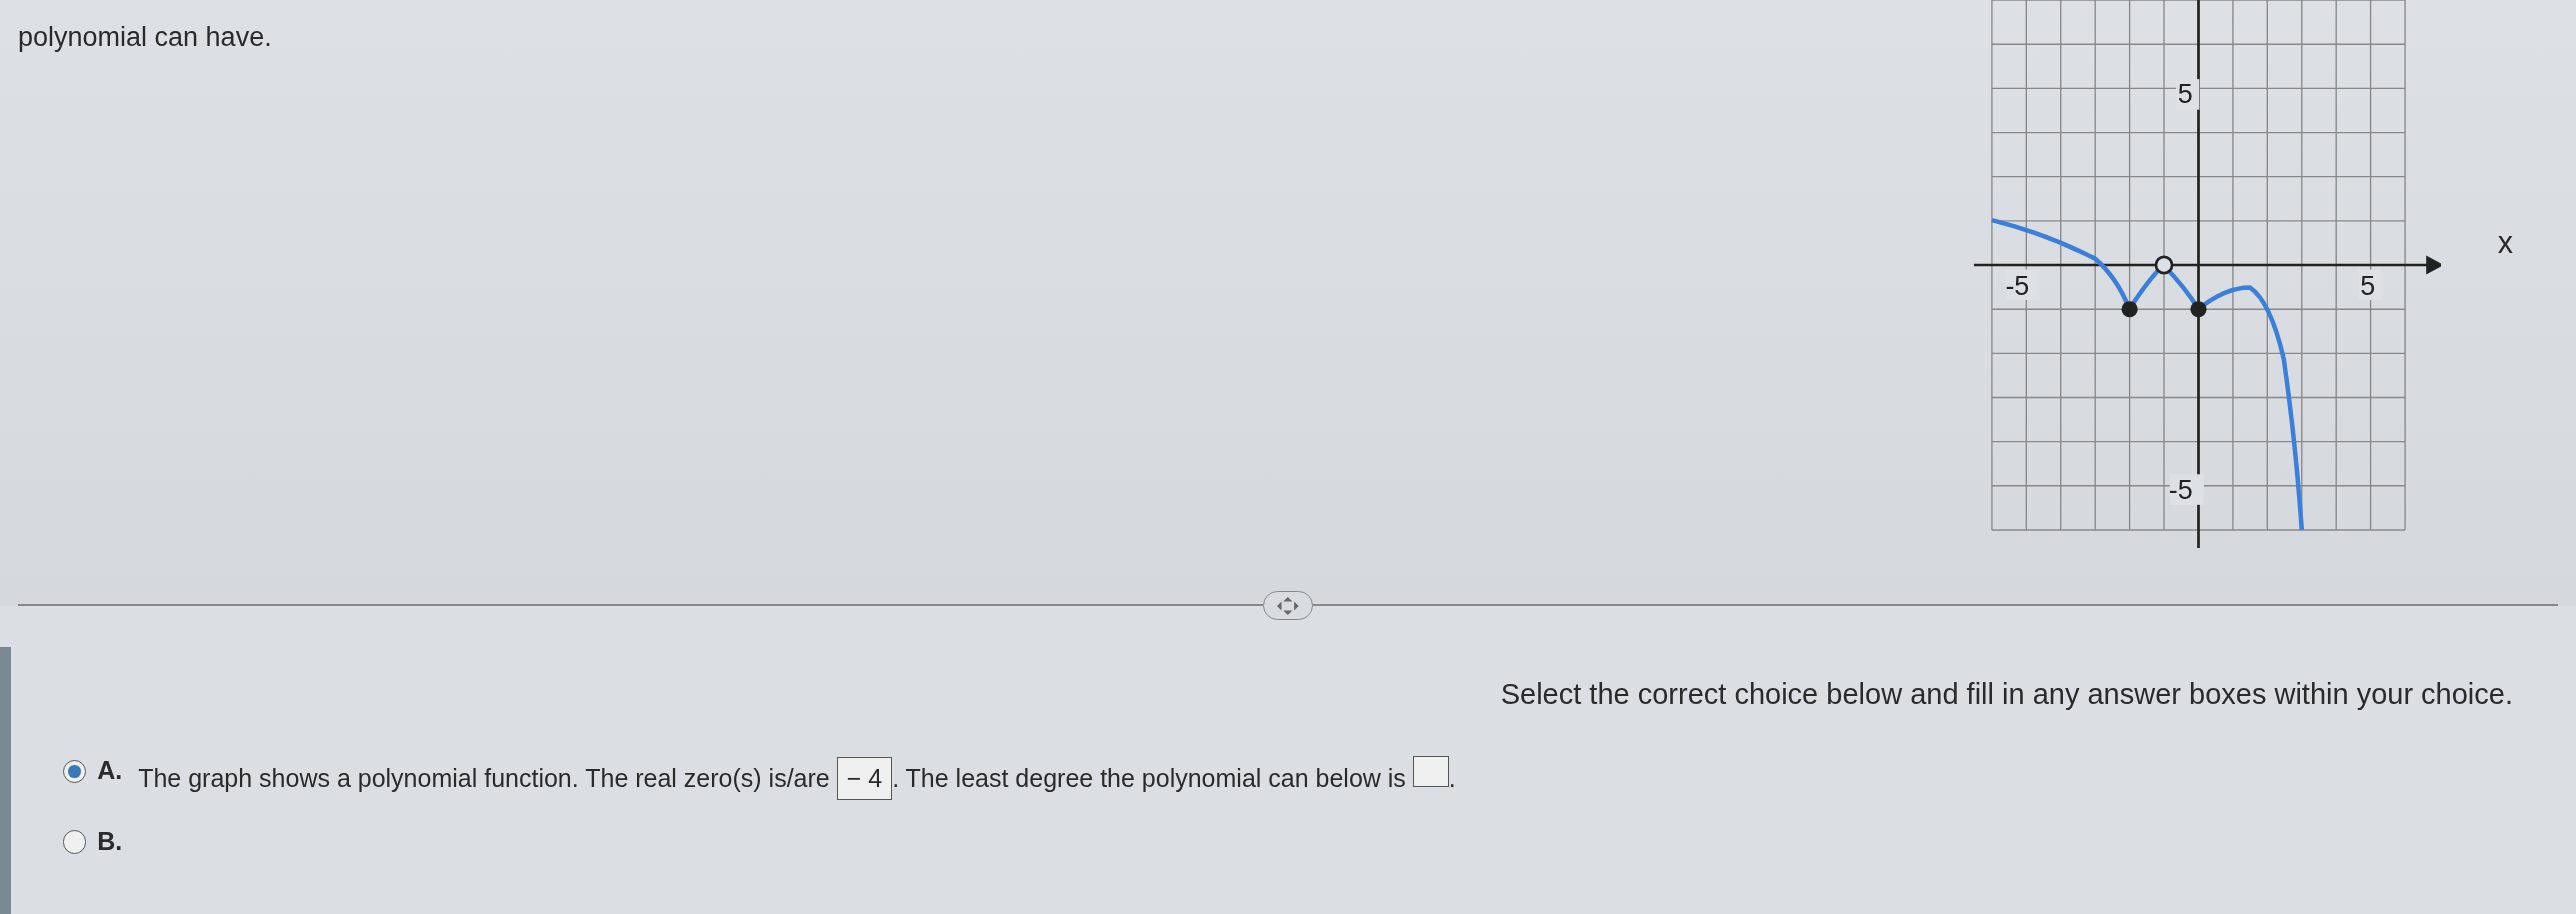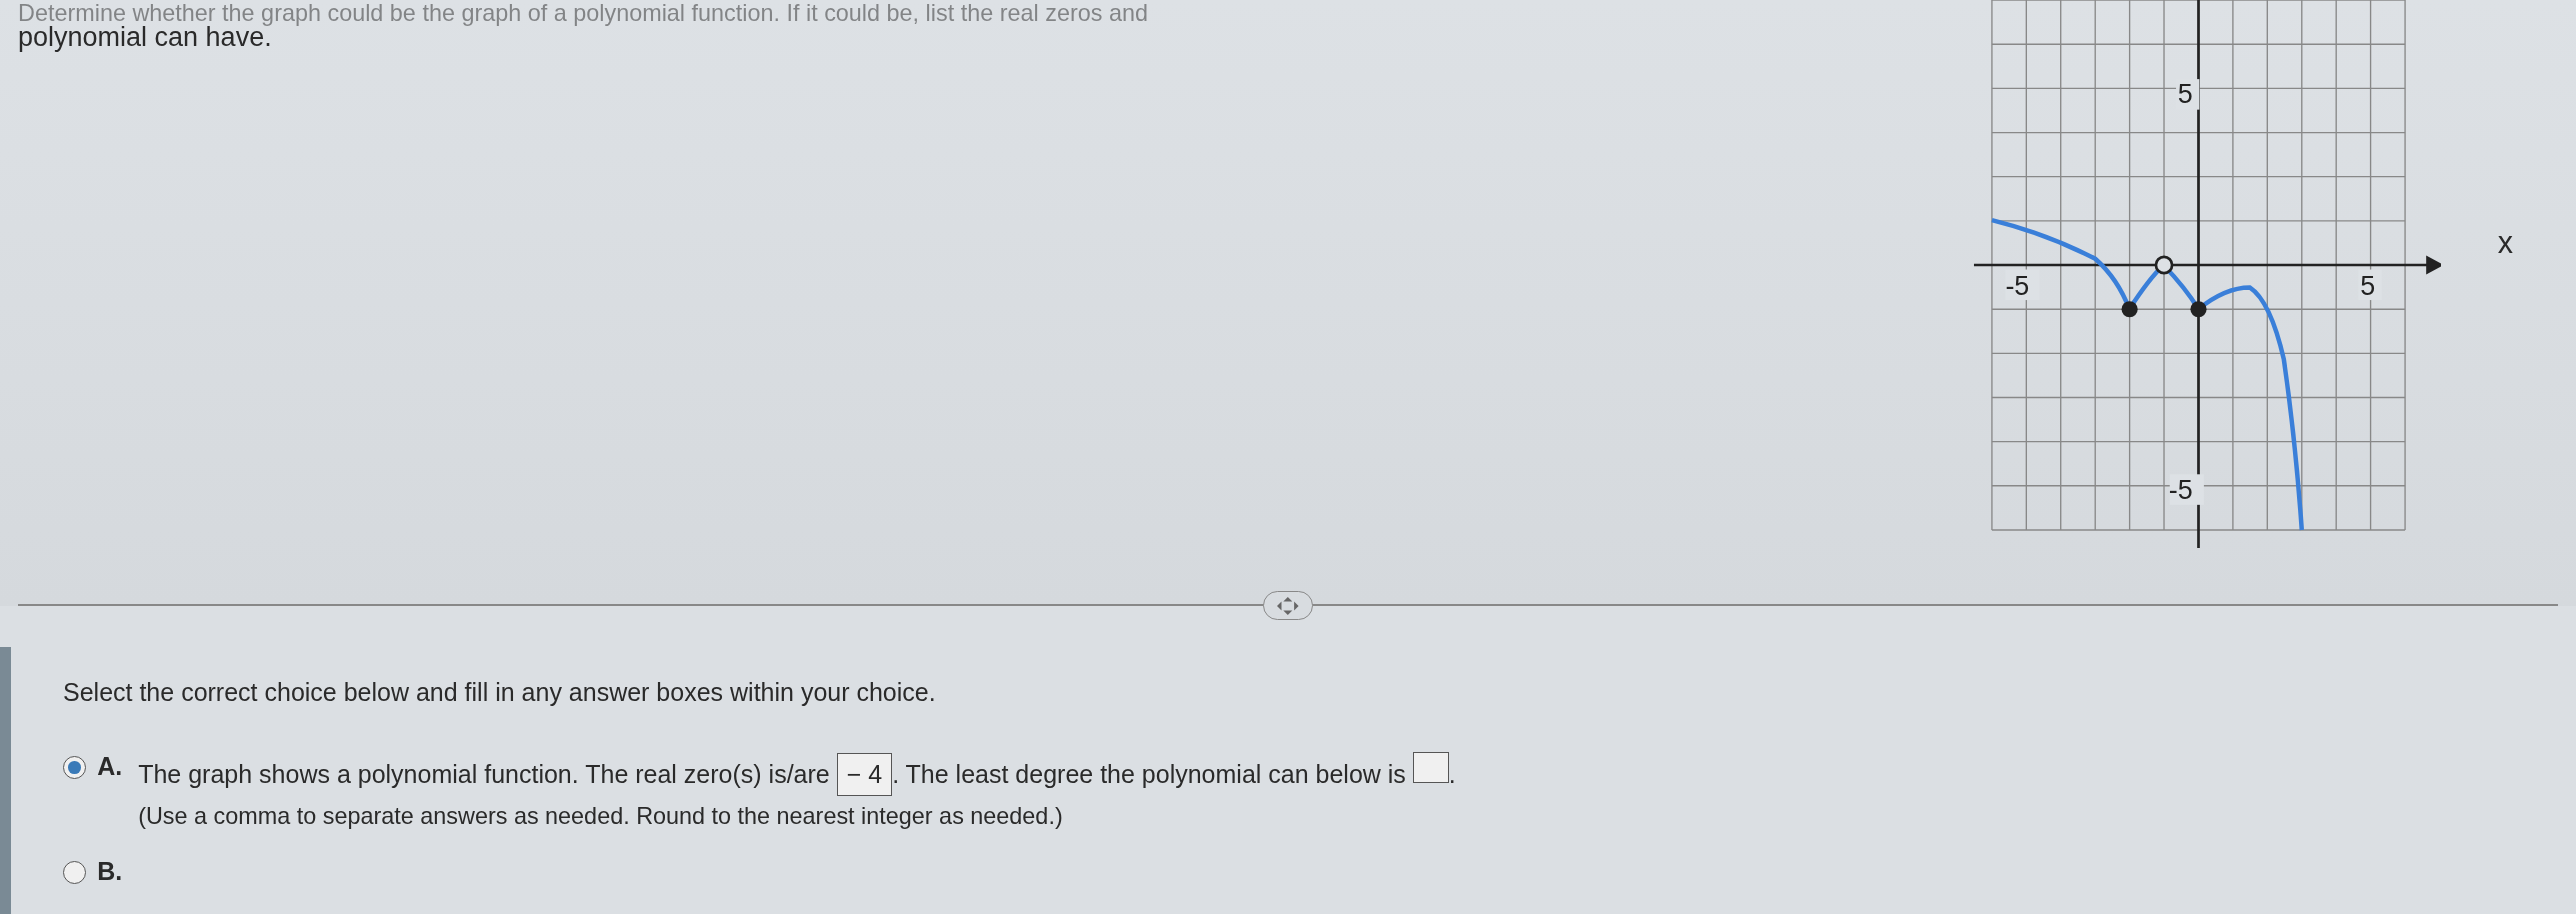--- a/index.html
+++ b/index.html
@@ -80,23 +80,24 @@
     .divider-handle-icon {
       width: 21.6px;
       height: 18px;
       position: relative;
     }
     .answer-section {
       padding: 72px 63px 36px 63px;
       background: #dbdfe3;
     }
     .instruction {
-      font-size: 25px;
+      font-size: 29px;
       color: #2a2a2a;
       margin-bottom: 45px;
+      text-align: right;
     }
     .choice {
       display: flex;
       align-items: flex-start;
       margin-bottom: 27px;
     }
     .radio {
       width: 23.4px;
       height: 23.4px;
       border: 1.8px solid #555;
@@ -154,21 +155,20 @@
       top: 647px;
       bottom: 0;
       width: 10.8px;
       background: #7a8a95;
     }
   </style>
 </head>
 <body>
 
 <div class="top-section">
-  <div class="cut-text">Determine whether the graph could be the graph of a polynomial function. If it could be, list the real zeros and</div>
   <div class="question-text">polynomial can have.</div>
 
   <div class="graph-container">
     <svg class="graph-svg" viewBox="0 0 540 620">
 
       <g stroke="#888" stroke-width="1.5" fill="none">
 
         <line x1="40" y1="0" x2="40" y2="590"></line>
         <line x1="78.3" y1="0" x2="78.3" y2="590"></line>
         <line x1="116.6" y1="0" x2="116.6" y2="590"></line>
@@ -243,21 +243,20 @@
 <div class="answer-section">
   <div class="instruction">Select the correct choice below and fill in any answer boxes within your choice.</div>
 
   <div class="choice">
     <div class="radio selected"></div>
     <div class="choice-label">A.</div>
     <div>
       <div class="choice-text">
         <span>The graph shows a polynomial function. The real zero(s) is/are </span><span class="inline-input">− 4</span><span>. The least degree the polynomial can below is </span><span class="inline-input empty"></span><span>.</span>
       </div>
-      <div class="hint-text">(Use a comma to separate answers as needed.  Round to the nearest integer as needed.)</div>
     </div>
   </div>
 
   <div class="choice">
     <div class="radio"></div>
     <div class="choice-label">B.</div>
   </div>
 </div>
 
 

